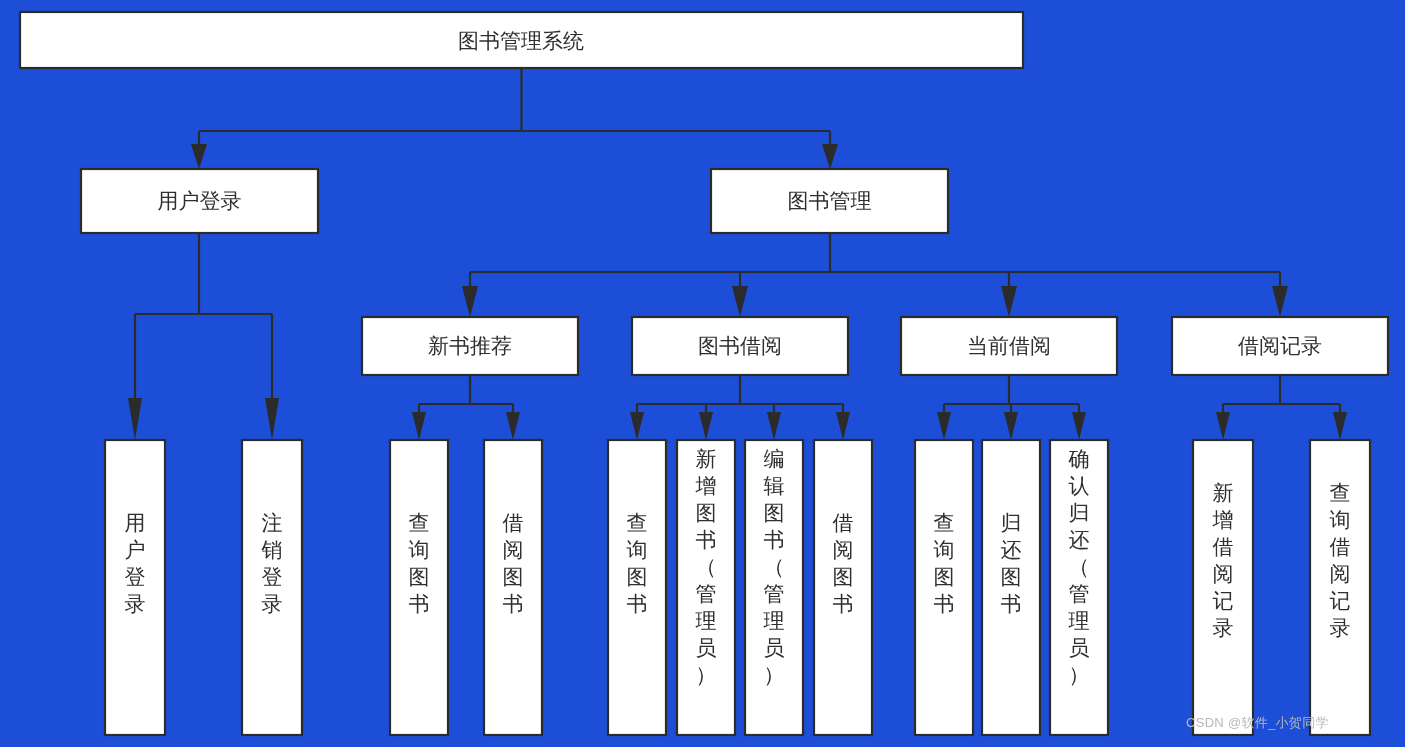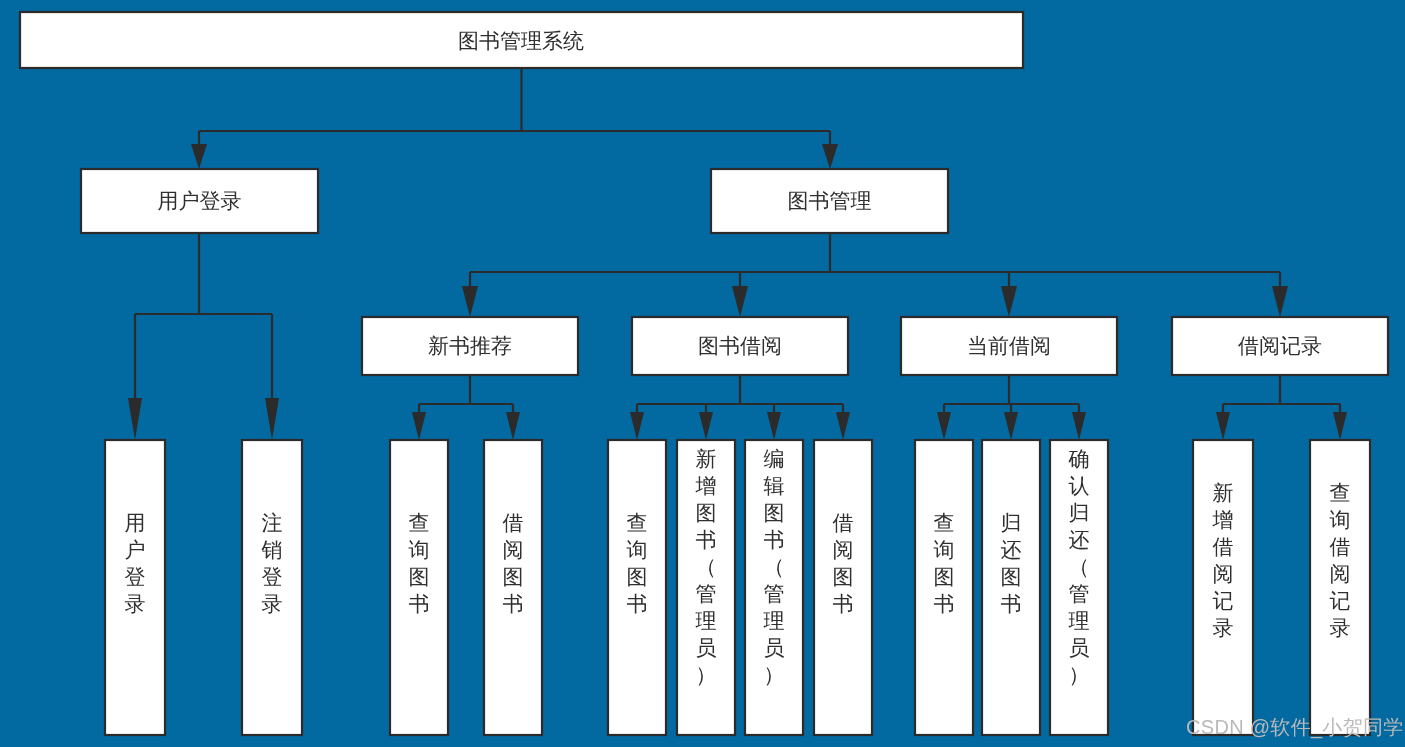--- a/index.html
+++ b/index.html
@@ -7,21 +7,21 @@
     padding: 0;
     background: #ffffff;
   }
   body {
     font-family: "Liberation Sans", "DejaVu Sans", sans-serif;
   }
   #diagram-root {
     position: relative;
     width: 1405px;
     height: 747px;
-    background: #0369a1;
+    background: #1d4ed8;
     overflow: hidden;
   }
   svg.flow-canvas {
     position: absolute;
     left: 0;
     top: 0;
     width: 1405px;
     height: 747px;
     display: block;
   }
@@ -49,21 +49,21 @@
   }
   .node-label-v {
     font-family: "Liberation Sans", "DejaVu Sans", sans-serif;
     font-size: 21px;
     fill: #2f2f2f;
     text-anchor: middle;
   }
   .watermark-text {
     position: absolute;
     font-family: "Liberation Sans", "DejaVu Sans", sans-serif;
-    font-size: 20px;
+    font-size: 13px;
     color: #b9b9b9;
     white-space: nowrap;
     left: 1186px;
     top: 714px;
     letter-spacing: 0.3px;
   }
 </style>
 </head>
 <body>
 

